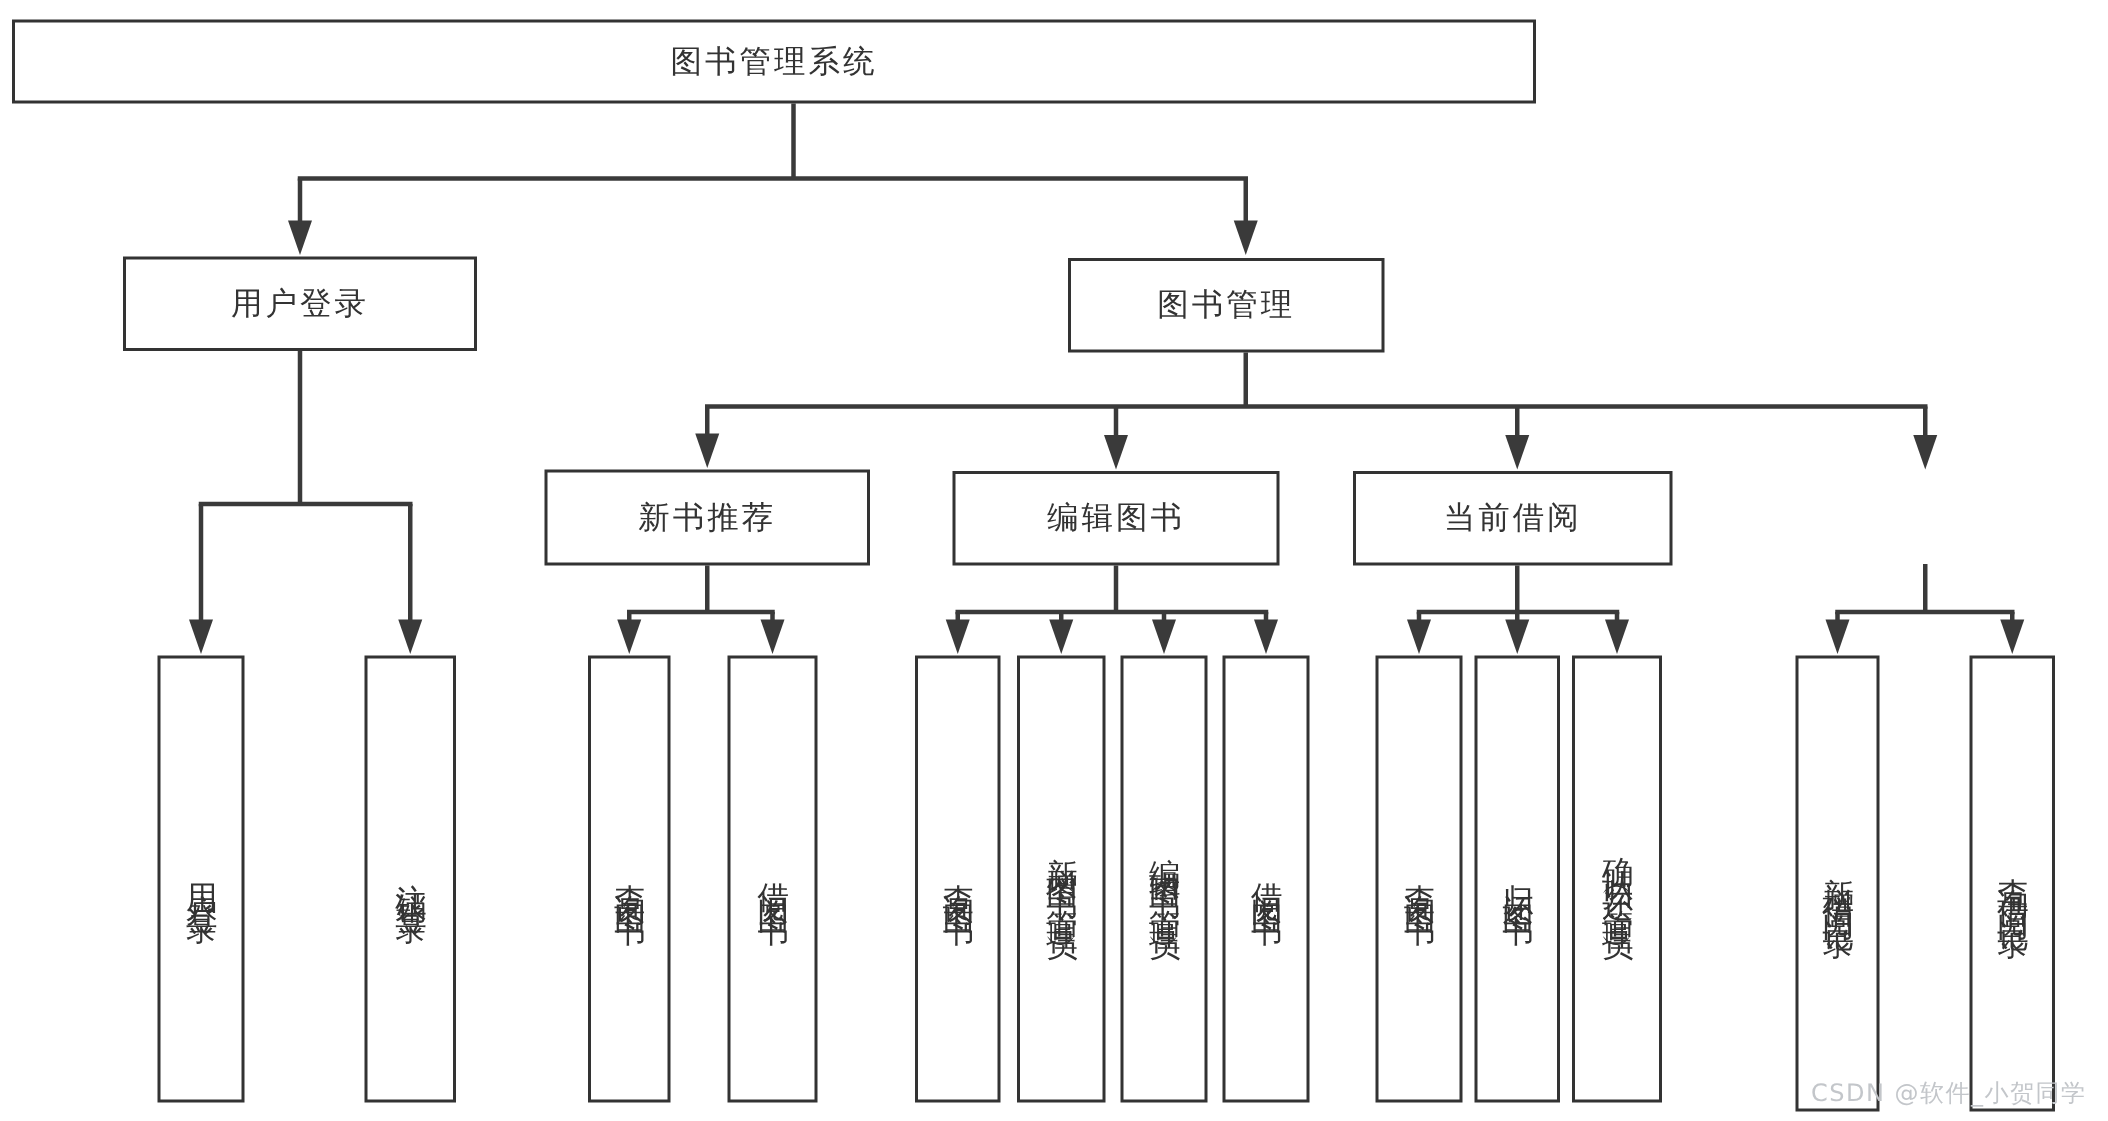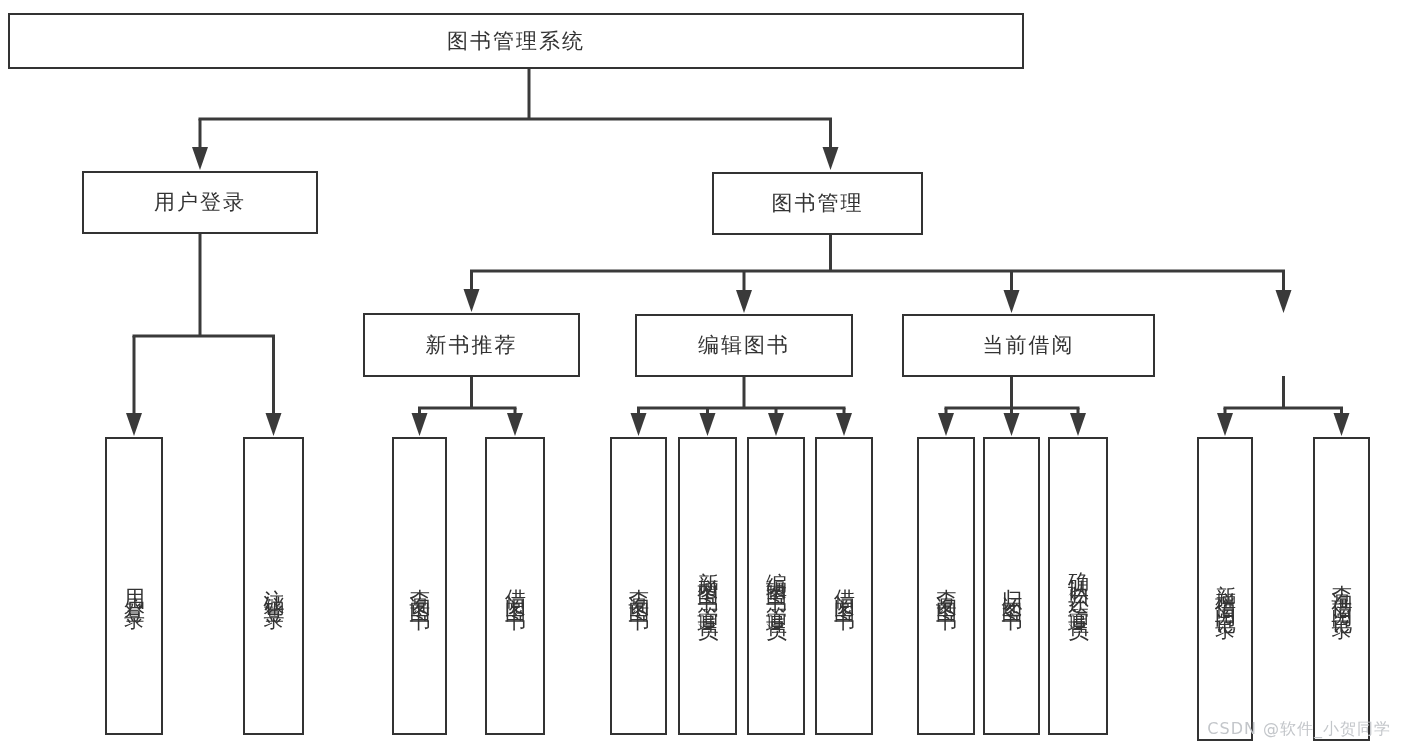--- a/index.html
+++ b/index.html
@@ -129,21 +129,21 @@
     </div>
     <div class="node" style="left: 712px; top: 172px; width: 211px; height: 63px; align-items: center;">
       <span class="lbl">图书管理</span>
     </div>
     <div class="node" style="left: 363px; top: 313px; width: 217px; height: 64px;">
       <span class="lbl">新书推荐</span>
     </div>
     <div class="node" style="left: 635px; top: 314px; width: 218px; height: 63px;">
       <span class="lbl">编辑图书</span>
     </div>
-    <div class="node" style="left: 902px; top: 314px; width: 253px; height: 63px;">
+    <div class="node" style="left: 902px; top: 314px; width: 213px; height: 63px;">
       <span class="lbl">当前借阅</span>
     </div>
     <div class="node vertical" style="left: 105px; top: 437px; width: 58px; height: 298px;">
       <span class="lbl">用户登录</span>
     </div>
     <div class="node vertical" style="left: 243px; top: 437px; width: 61px; height: 298px;">
       <span class="lbl">注销登录</span>
     </div>
     <div class="node vertical" style="left: 392px; top: 437px; width: 55px; height: 298px;">
       <span class="lbl">查询图书</span>

